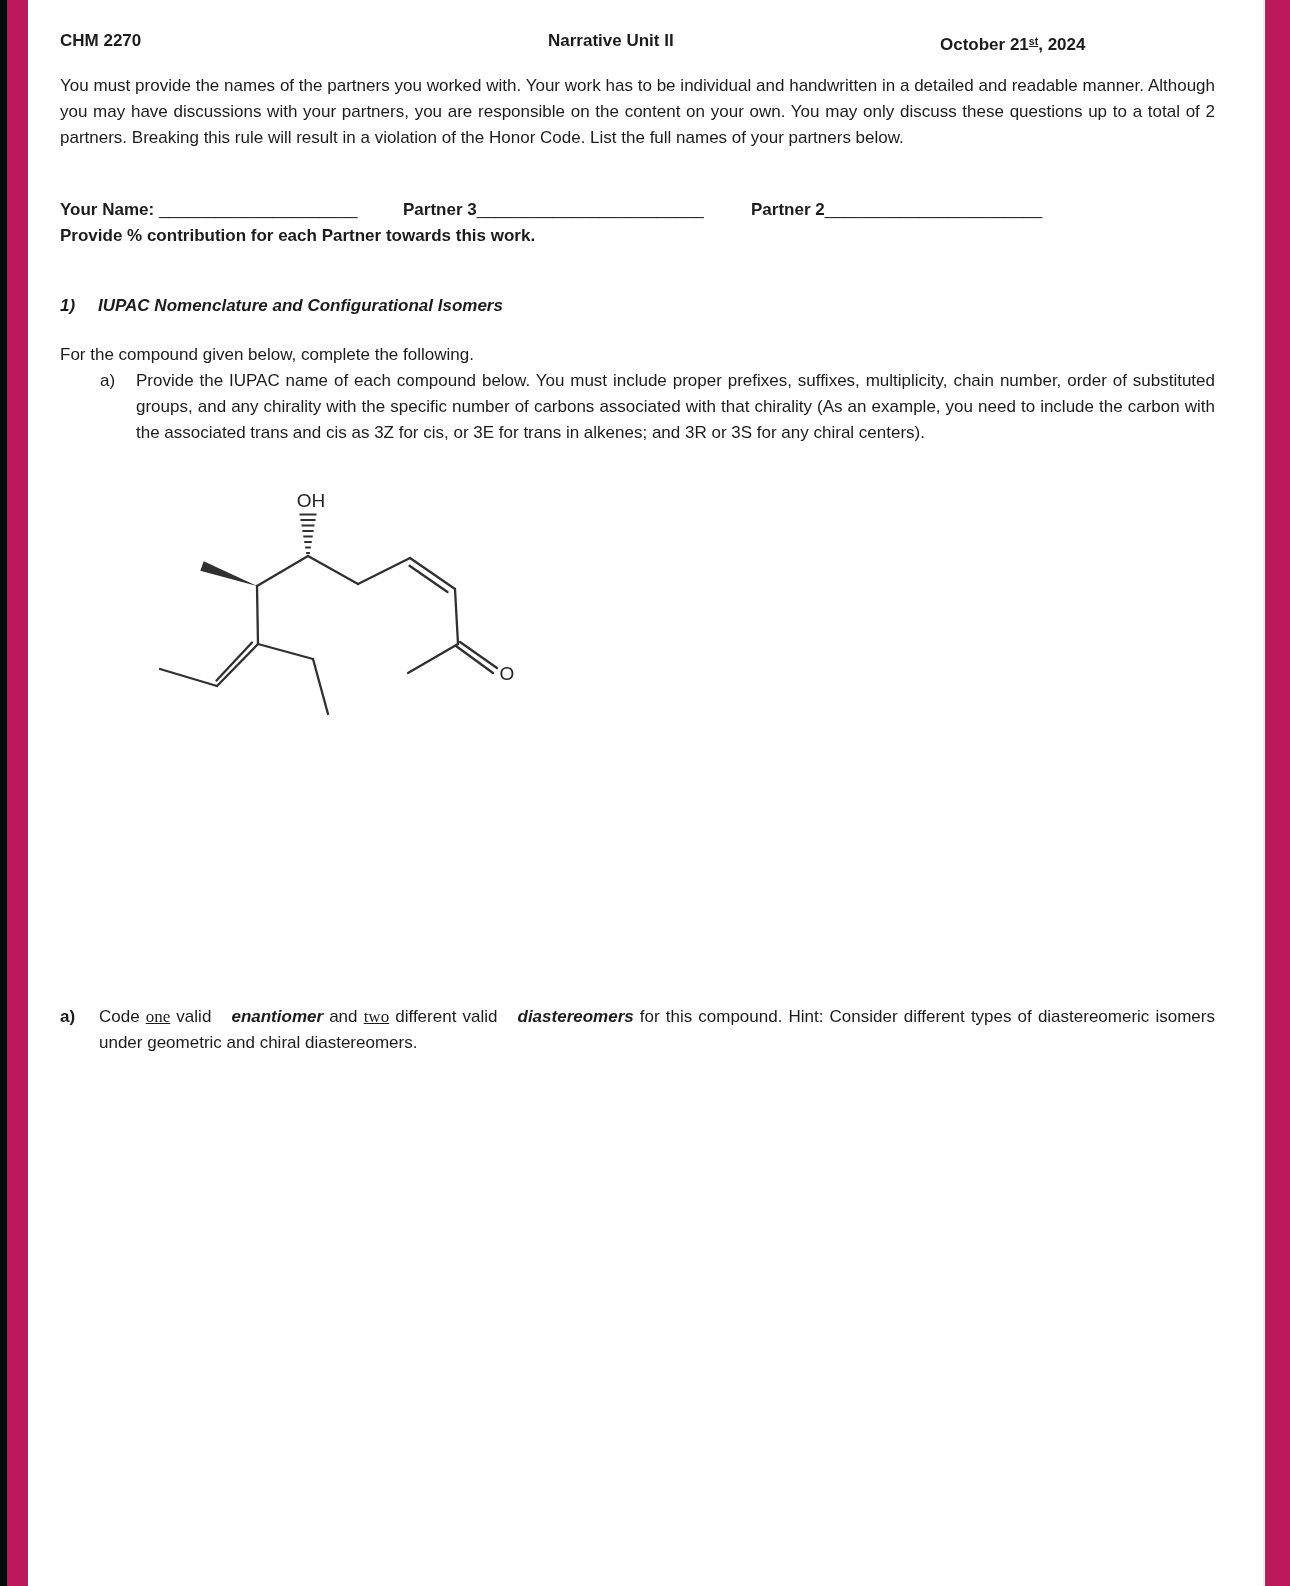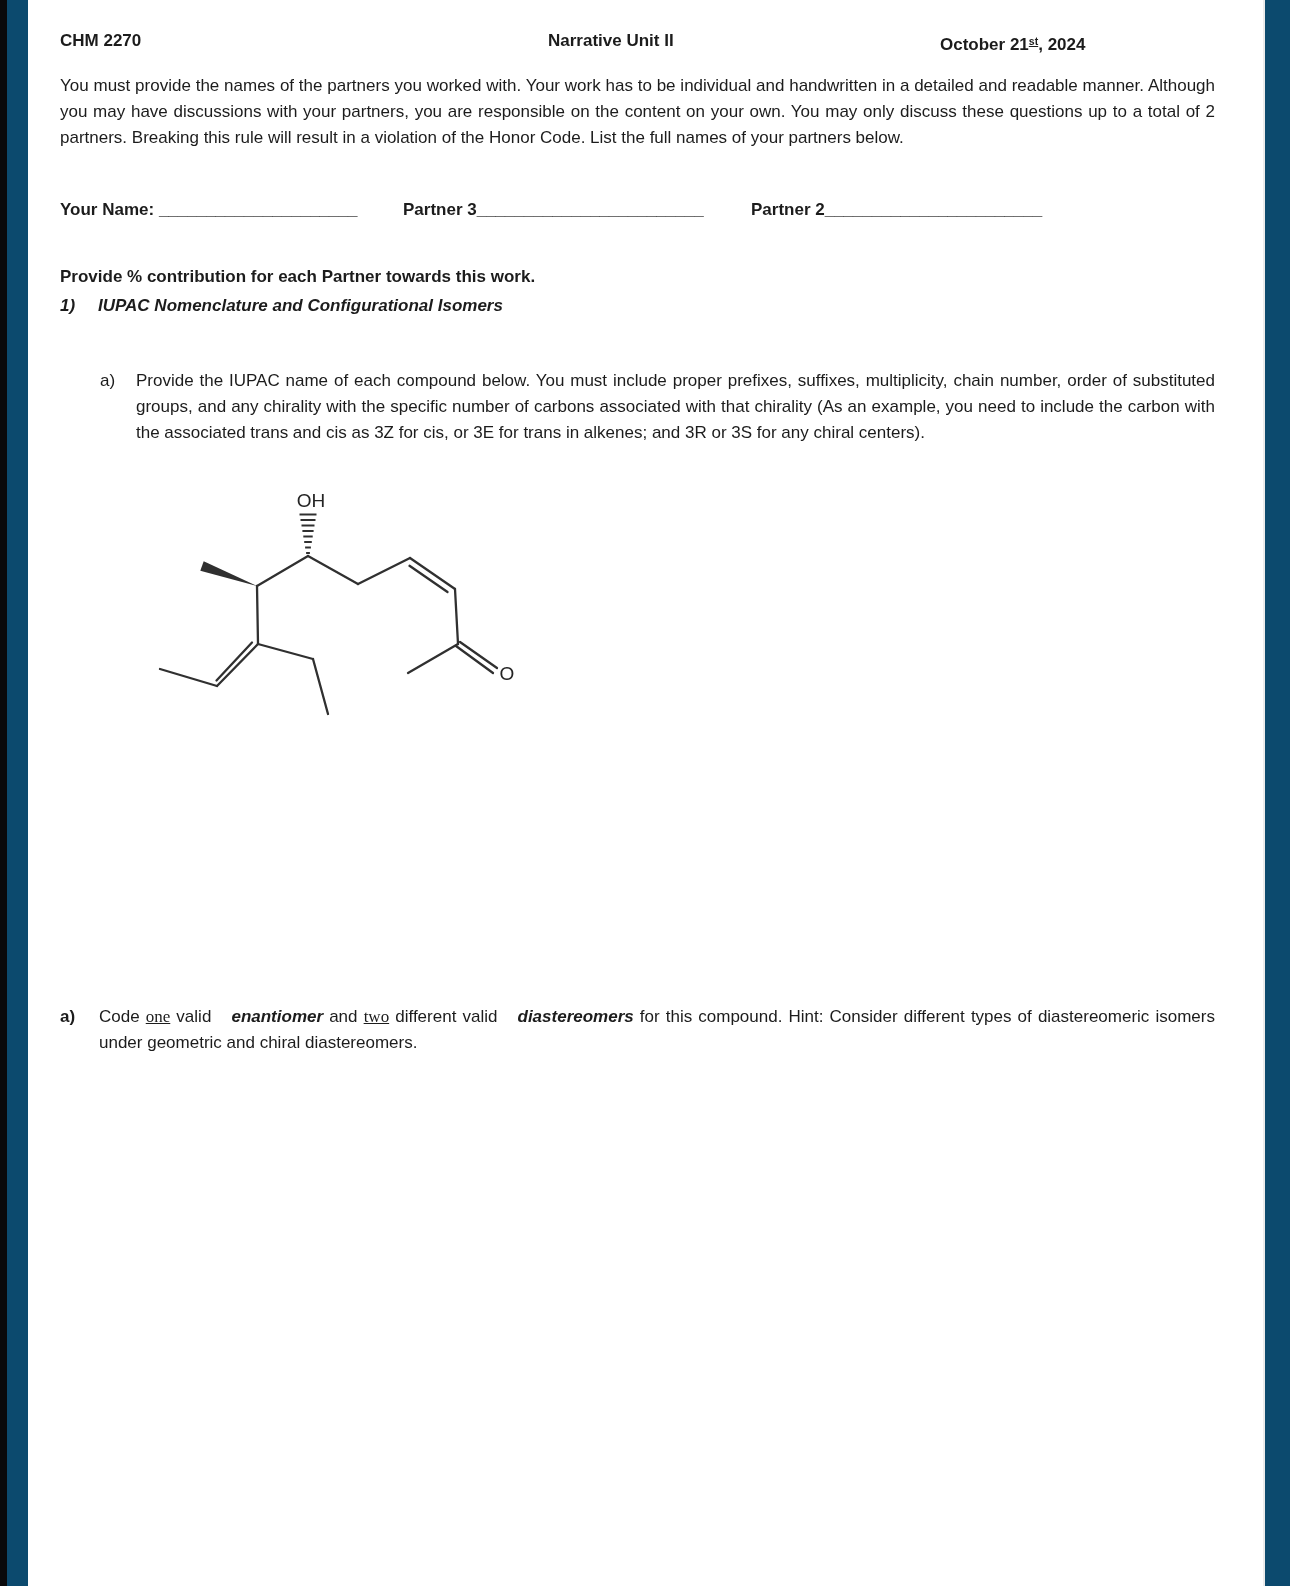--- a/index.html
+++ b/index.html
@@ -1,16 +1,16 @@
 <!DOCTYPE html>
 <html><head>
 <meta charset="utf-8">
 <style>
   html,body{margin:0;padding:0;background:#1d1d1f;}
-  .screen{position:relative;width:1290px;height:1586px;background:#0c4a6e;overflow:hidden;
+  .screen{position:relative;width:1290px;height:1586px;background:#be185d;overflow:hidden;
           font-family:"Liberation Sans",sans-serif;color:#1c1c1c;}
   .edge-left-black{position:absolute;left:0;top:0;width:7px;height:100%;background:#09090b;}
   .page{position:absolute;left:28px;top:0;width:1237px;height:1586px;background:#ffffff;
         box-shadow:inset -2px 0 0 #ececec;}
   .content{position:absolute;left:32px;top:0;width:1155px;height:100%;
            font-size:17px;line-height:26px;}
   .b{font-weight:bold;}
   .i{font-style:italic;margin-left:14px;}
   .u{text-decoration:underline;font-family:Liberation Serif, serif;}
   .just{text-align:justify;}
@@ -19,22 +19,22 @@
 
   .header{position:absolute;top:28px;left:0;right:0;height:26px;}
   .header .course{position:absolute;left:0;top:0;}
   .header .title{position:absolute;left:488px;top:0;}
   .header .date{position:absolute;left:880px;top:0;}
   sup.ord{font-size:0.62em;vertical-align:0.45em;font-weight:bold;text-decoration:underline;}
 
   .intro{top:73px;}
   .names-row{position:absolute;top:197px;left:0;right:0;height:26px;white-space:nowrap;}
   .name-group{position:absolute;top:0;}
-  .blank{font-weight:bold;letter-spacing:0;}
-  .contribution{top:223px;margin-top:41px;}
+  .blank{font-weight:normal;letter-spacing:0;}
+  .contribution{top:223px;}
 
   .q1-heading{position:absolute;top:293px;left:0;right:0;font-style:italic;}
   .qnum{display:inline-block;width:38px;}
   .q1-intro{top:342px;}
 
   .list-item{position:absolute;left:0;right:0;display:flex;align-items:flex-start;}
   .q1a{top:368px;padding-left:40px;}
   .q1a .li-label{flex:0 0 36px;}
   .q1a .li-text{flex:1;}
   .q2a{top:1004px;}
@@ -66,20 +66,21 @@
         <span class="name-group" style="left:343px"><span class="b">Partner 3</span><span class="blank">________________________</span></span>
         <span class="name-group" style="left:691px"><span class="b">Partner 2</span><span class="blank">_______________________</span></span>
       </div>
 
       <p class="abs contribution b">Provide % contribution for each Partner towards this work.</p>
 
       <div class="q1-heading">
         <span class="qnum b">1)</span><span class="b">IUPAC Nomenclature and Configurational Isomers</span>
       </div>
 
+      <p class="abs q1-intro">For the compound given below, complete the following.</p>
 
       <div class="list-item q1a">
         <span class="li-label">a)</span>
         <p class="li-text just">Provide the IUPAC name of each compound below. You must include proper prefixes, suffixes, multiplicity, chain number, order of substituted groups, and any chirality with the specific number of carbons associated with that chirality (As an example, you need to include the carbon with the associated trans and cis as 3Z for cis, or 3E for trans in alkenes; and 3R or 3S for any chiral centers).</p>
       </div>
 
       <svg class="molecule" viewBox="0 0 380 252" xmlns="http://www.w3.org/2000/svg">
 
         <g stroke="#303030" stroke-width="2.3" fill="none" stroke-linecap="round">
 

